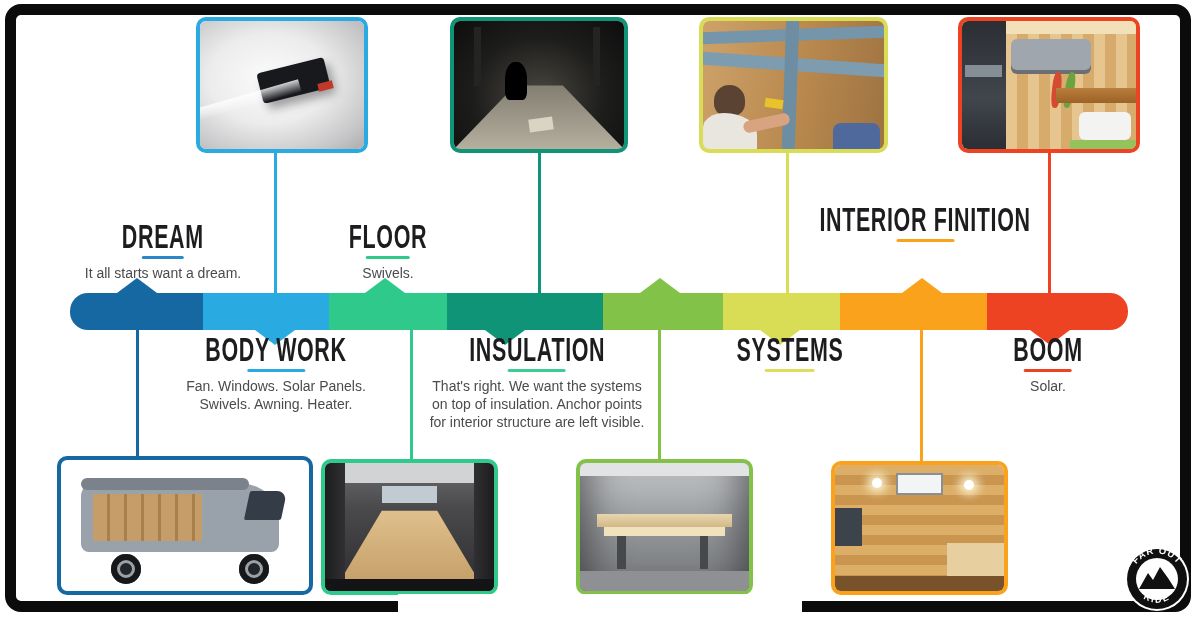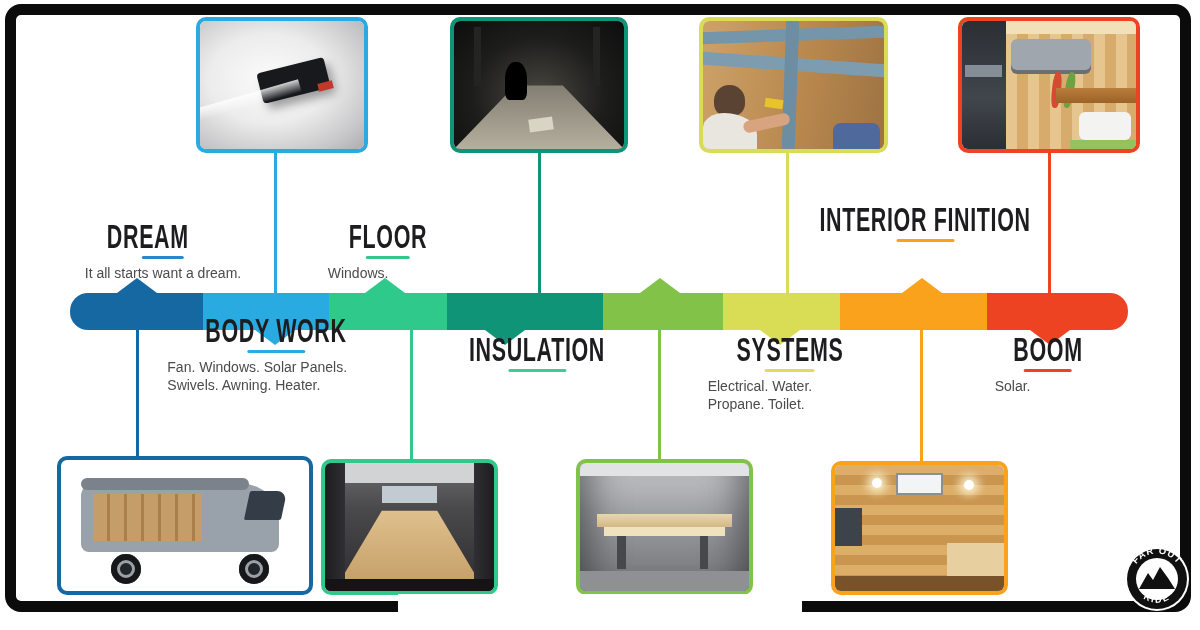--- a/index.html
+++ b/index.html
@@ -26,28 +26,28 @@
   .v-dream{left:136px;top:328px;height:130px;}
   .v-bodywork{left:274px;top:152px;height:142px;}
   .v-floor{left:410px;top:328px;height:132px;}
   .v-insulation{left:538px;top:152px;height:142px;}
   .v-structure{left:658px;top:328px;height:132px;}
   .v-systems{left:786px;top:152px;height:142px;}
   .v-finition{left:920px;top:328px;height:134px;}
   .v-boom{left:1048px;top:151px;height:143px;}
 
   
-  .label{position:absolute;transform:translateX(-50%);text-align:left;z-index:3;}
+  .label{position:absolute;transform:translateX(-50%);text-align:center;z-index:3;}
   .title{display:inline-block;white-space:nowrap;font-size:33px;font-weight:700;color:#1d1c1e;
          letter-spacing:1px;transform:scaleX(0.65);transform-origin:center;line-height:1.05;}
   .underline{height:3px;margin:1px auto 5px auto;background:var(--u,var(--c));border-radius:2px;}
   .desc{font-size:14px;line-height:1.3;color:#4b4b4e;white-space:pre-line;}
   .l-dream{left:163px;top:220px;} .l-floor{left:388px;top:220px;}
   .l-structure{left:665px;top:203px;} .l-finition{left:925px;top:203px;}
-  .l-bodywork{left:276px;top:314px;} .l-insulation{left:537px;top:333px;}
+  .l-bodywork{left:276px;top:333px;} .l-insulation{left:537px;top:333px;}
   .l-systems{left:790px;top:333px;} .l-boom{left:1048px;top:333px;}
   .u-dream{width:42px;} .u-bodywork{width:58px;} .u-floor{width:44px;} .u-insulation{width:58px;}
   .u-structure{width:58px;} .u-systems{width:50px;} .u-finition{width:58px;} .u-boom{width:48px;}
 
   
   .photo{position:absolute;box-sizing:border-box;border:4px solid var(--c);border-radius:10px;
          overflow:hidden;background:#fff;z-index:2;}
   .p-bodywork{left:196px;top:17px;width:172px;height:136px;}
   .p-insulation{left:450px;top:17px;width:178px;height:136px;}
   .p-systems{left:699px;top:17px;width:189px;height:136px;}
@@ -106,31 +106,32 @@
   </div>
   <div class="label l-bodywork" style="--c: #29abe2; --u: #29abe2;">
     <div class="title">BODY WORK</div>
     <div class="underline u-bodywork"></div>
     <div class="desc">Fan. Windows. Solar Panels.
 Swivels. Awning. Heater.</div>
   </div>
   <div class="label l-floor" style="--c: #2fc98c; --u: #2fc98c;">
     <div class="title">FLOOR</div>
     <div class="underline u-floor"></div>
-    <div class="desc">Windows.</div>
+    <div class="desc">Swivels.</div>
   </div>
   <div class="label l-insulation" style="--c: #0f9478; --u: #3fcb96;">
     <div class="title">INSULATION</div>
     <div class="underline u-insulation"></div>
+    <div class="desc">That's right. We want the systems
+on top of insulation. Anchor points
+for interior structure are left visible.</div>
   </div>
   <div class="label l-systems" style="--c: #d9dc55; --u: #e0dc60;">
     <div class="title">SYSTEMS</div>
     <div class="underline u-systems"></div>
-    <div class="desc">Electrical. Water.
-Propane. Toilet.</div>
   </div>
   <div class="label l-finition" style="--c: #faa21b; --u: #faa21b;">
     <div class="title">INTERIOR FINITION</div>
     <div class="underline u-finition"></div>
   </div>
   <div class="label l-boom" style="--c: #ee4323; --u: #ee4323;">
     <div class="title">BOOM</div>
     <div class="underline u-boom"></div>
     <div class="desc">Solar.</div>
   </div>

